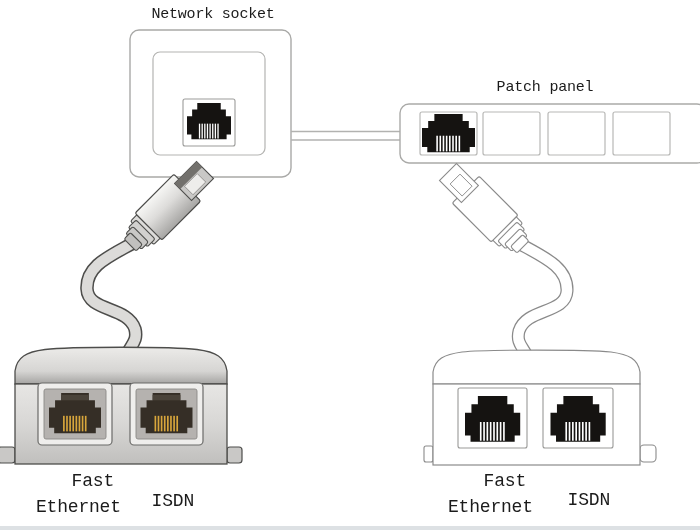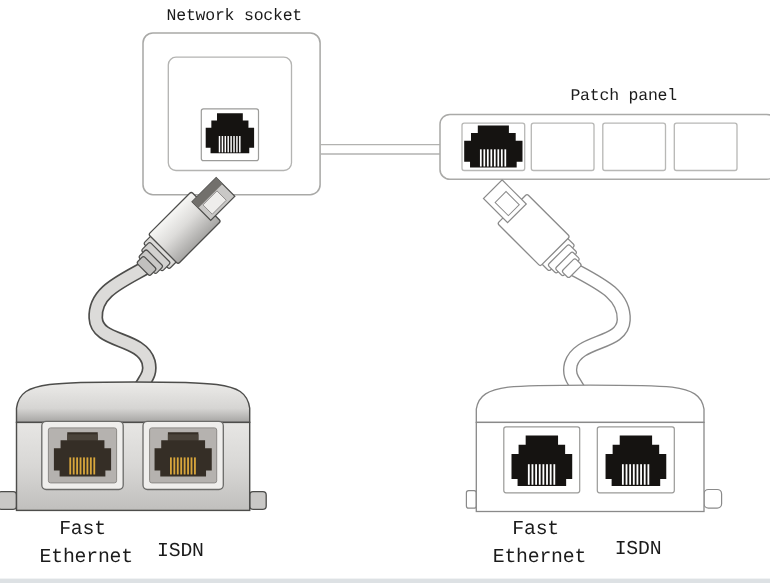--- a/index.html
+++ b/index.html
@@ -3,24 +3,24 @@
 <meta charset="utf-8">
 <style>
   html,body{margin:0;padding:0;background:#fff;}
   #stage{
     position:relative;width:700px;height:530px;background:#ffffff;
     overflow:hidden;font-family:Liberation Mono, monospace;color:#1b1b1b;
   }
   #art{position:absolute;left:0;top:0;}
   .lbl{position:absolute;text-align:center;letter-spacing:-0.2px;line-height:1.2;}
   .lbl-title{font-size:15px;}
-  .lbl-port{font-size:18px;line-height:26px;}
+  .lbl-port{font-size:18px;line-height:26px;text-align:right;}
   .lbl-url{font-size:13px;font-weight:600;letter-spacing:0;}
   #network-socket-label{left:133px;top:6px;width:160px;}
-  #patch-panel-label{left:487px;top:79px;width:160px;}
+  #patch-panel-label{left:465px;top:79px;width:160px;}
   #left-fe-label{left:36px;top:468px;width:78px;}
   #left-isdn-label{left:134px;top:488px;width:60px;}
   #right-fe-label{left:448px;top:468px;width:78px;}
   #right-isdn-label{left:550px;top:487px;width:60px;}
   #watermark-url{left:275px;top:470px;width:170px;}
   #bottom-strip{position:absolute;left:0;bottom:0;width:700px;height:4px;background:#dde1e4;}
 </style>
 </head>
 <body>
 

